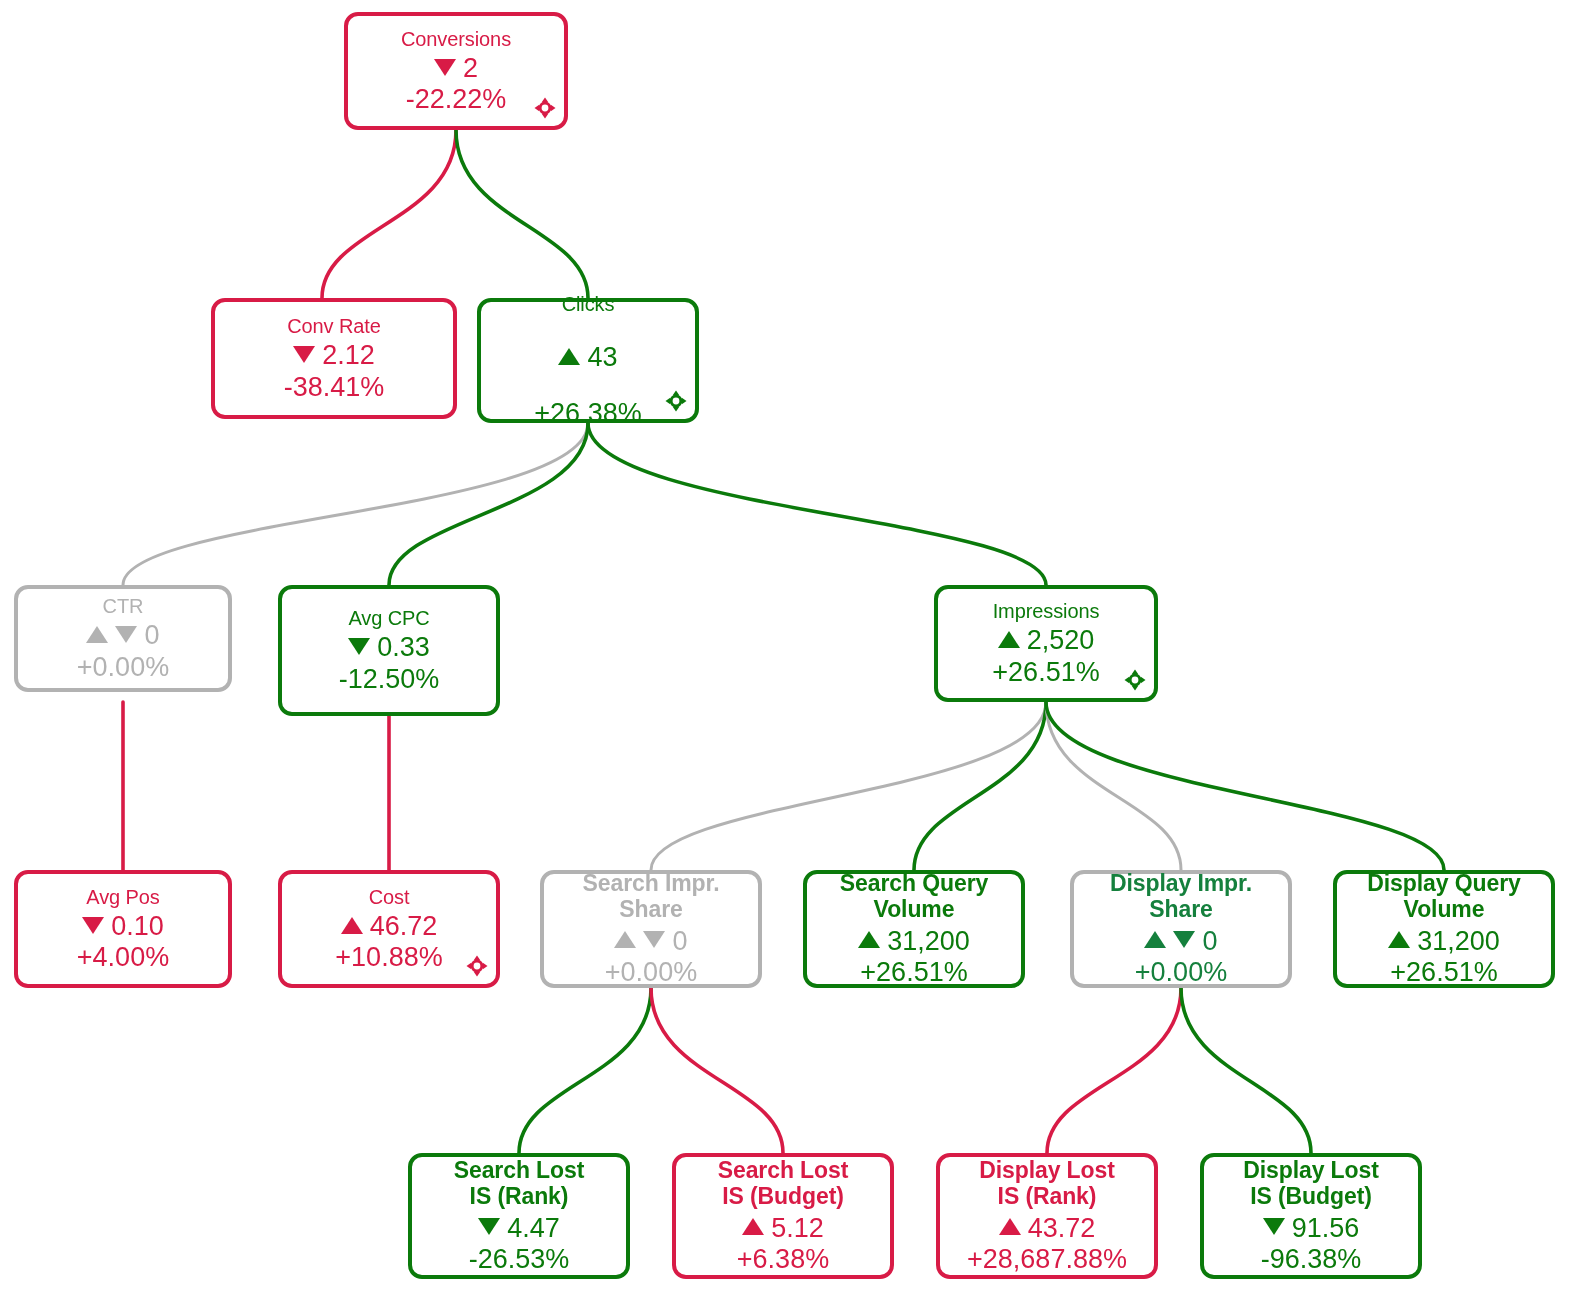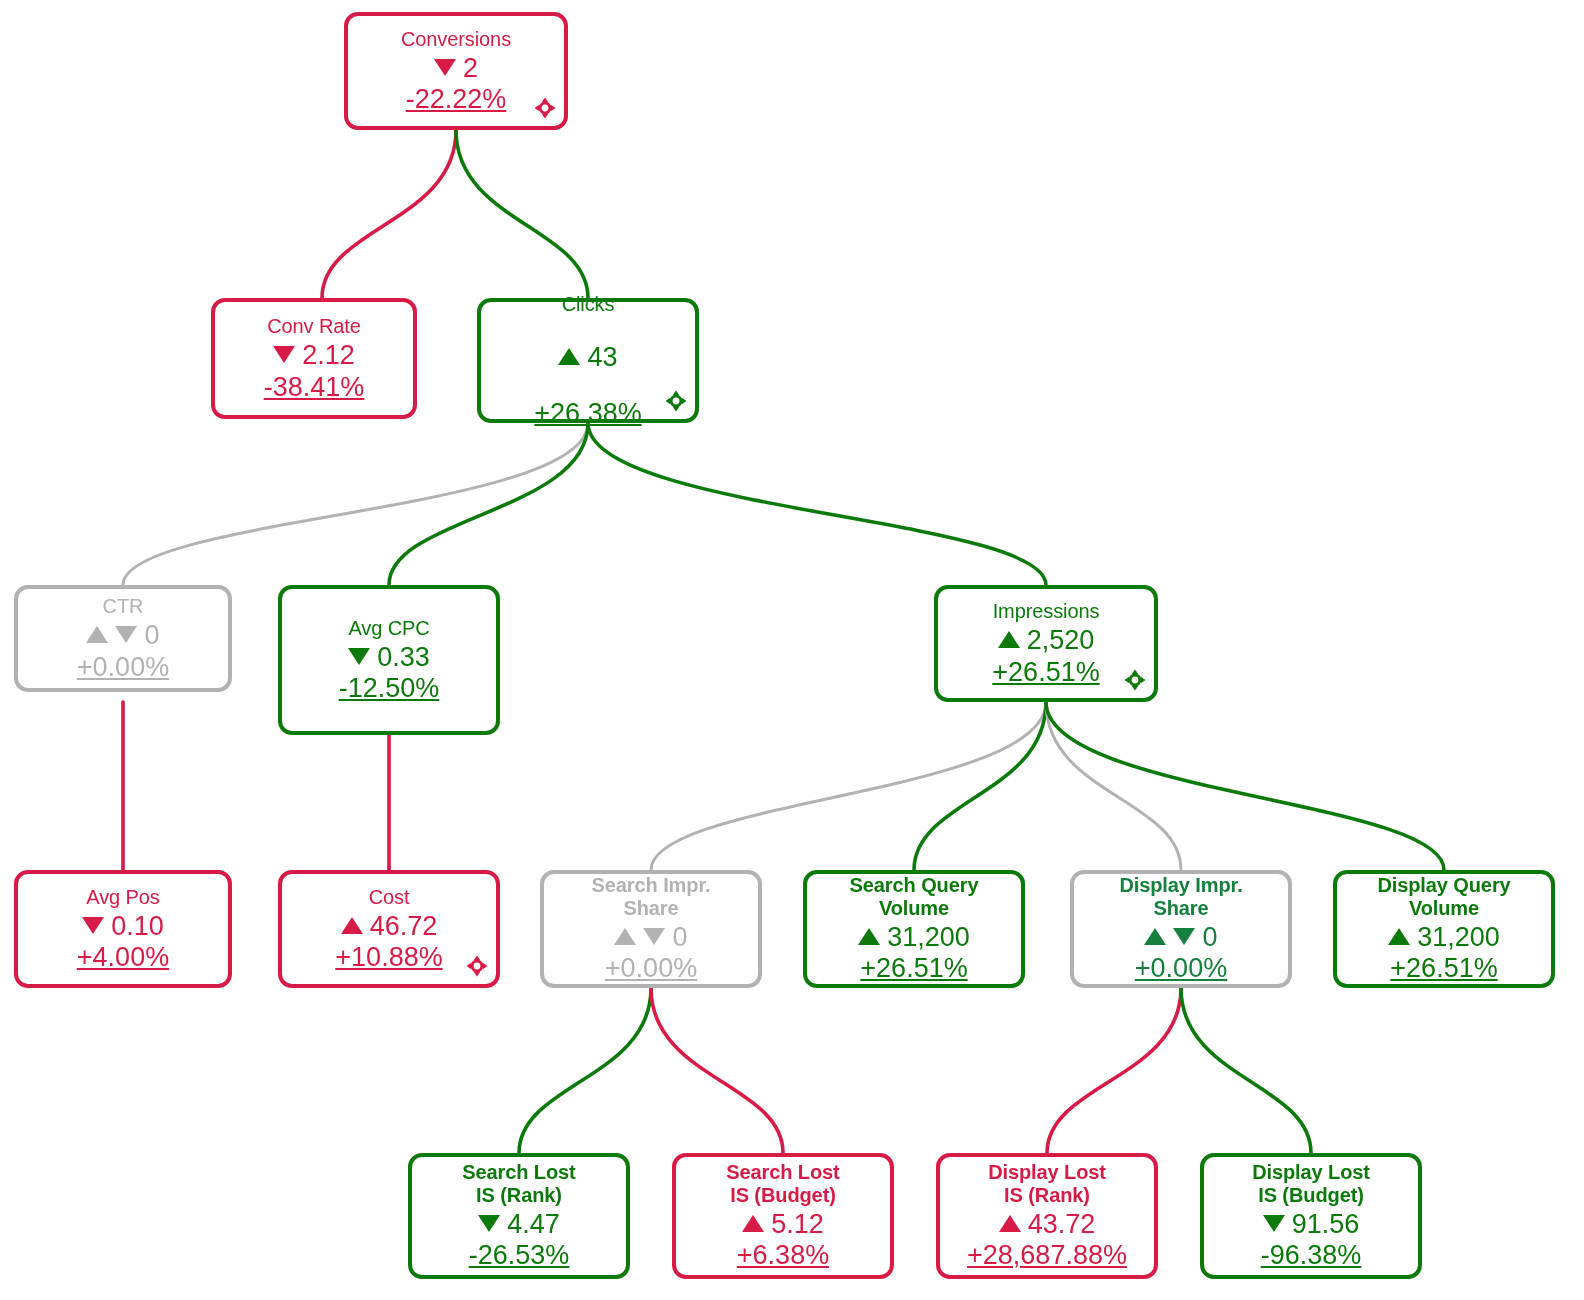--- a/index.html
+++ b/index.html
@@ -39,36 +39,35 @@
     z-index: 5;
   }
   .node .title {
     font-size: 20px;
     font-weight: 400;
     white-space: pre-line;
     letter-spacing: -0.1px;
   }
   .node.two-line .title {
     font-weight: 700;
-    font-size: 20px;
+    font-size: 23px;
   }
   .node .valrow {
     font-size: 27px;
     font-weight: 400;
     display: flex;
     align-items: center;
     justify-content: center;
     gap: 7px;
     margin-top: 3px;
   }
   .node .pct {
     font-size: 27px;
     font-weight: 400;
     margin-top: 1px;
-    text-decoration: underline;
   }
   .arrow {
     display: inline-block;
     width: 0;
     height: 0;
     position: relative;
     top: -1px;
   }
   .arrow.up {
     border-left: 11px solid transparent;
@@ -121,21 +120,21 @@
         <span class="move-icon">
           <svg viewBox="0 0 24 24" fill="#D81B46">
             <path d="M12 1.5 L15.3 6.2 L8.7 6.2 Z"></path>
             <path d="M12 22.5 L8.7 17.8 L15.3 17.8 Z"></path>
             <path d="M1.5 12 L6.2 8.7 L6.2 15.3 Z"></path>
             <path d="M22.5 12 L17.8 15.3 L17.8 8.7 Z"></path>
             <path d="M12 5.6 a6.4 6.4 0 1 1 0 12.8 a6.4 6.4 0 1 1 0 -12.8 Z M12 8.6 a3.4 3.4 0 1 0 0 6.8 a3.4 3.4 0 1 0 0 -6.8 Z" fill-rule="evenodd"></path>
           </svg>
         </span>
       </div>
-      <div class="node" style="left: 211px; top: 298px; width: 206px; height: 121px; border-color: rgb(216, 27, 70); color: rgb(216, 27, 70);">
+      <div class="node" style="left: 211px; top: 298px; width: 246px; height: 121px; border-color: rgb(216, 27, 70); color: rgb(216, 27, 70);">
         <div class="title">Conv Rate</div>
         <div class="valrow">
           <span class="arrow down"></span>
           <span>2.12</span>
         </div>
         <div class="pct">-38.41%</div>
       </div>
       <div class="node" style="left: 477px; top: 298px; width: 222px; height: 125px; border-color: rgb(11, 122, 11); color: rgb(11, 122, 11); gap: 24px;">
         <div class="title">Clicks</div>
         <div class="valrow">
@@ -155,21 +154,21 @@
       </div>
       <div class="node" style="left: 14px; top: 585px; width: 218px; height: 107px; border-color: rgb(178, 178, 178); color: rgb(178, 178, 178);">
         <div class="title">CTR</div>
         <div class="valrow">
           <span class="arrow up"></span>
           <span class="arrow down"></span>
           <span>0</span>
         </div>
         <div class="pct">+0.00%</div>
       </div>
-      <div class="node" style="left: 278px; top: 585px; width: 222px; height: 150px; border-color: rgb(11, 122, 11); color: rgb(11, 122, 11);">
+      <div class="node" style="left: 278px; top: 585px; width: 222px; height: 131px; border-color: rgb(11, 122, 11); color: rgb(11, 122, 11);">
         <div class="title">Avg CPC</div>
         <div class="valrow">
           <span class="arrow down"></span>
           <span>0.33</span>
         </div>
         <div class="pct">-12.50%</div>
       </div>
       <div class="node" style="left: 934px; top: 585px; width: 224px; height: 117px; border-color: rgb(11, 122, 11); color: rgb(11, 122, 11);">
         <div class="title">Impressions</div>
         <div class="valrow">

